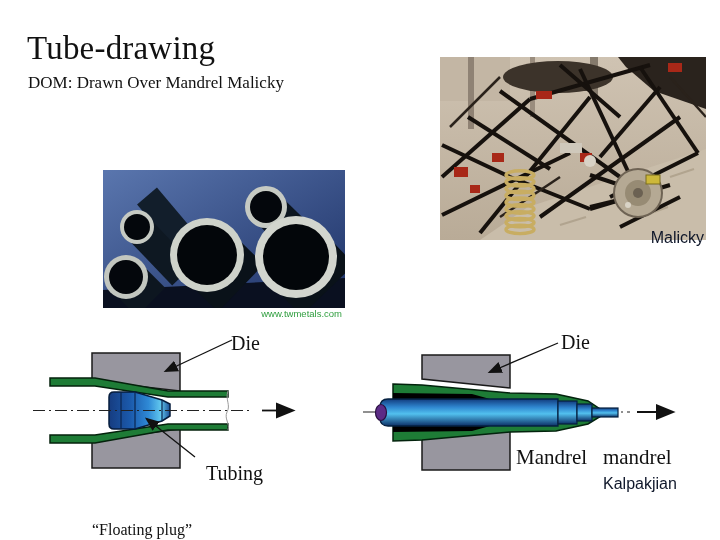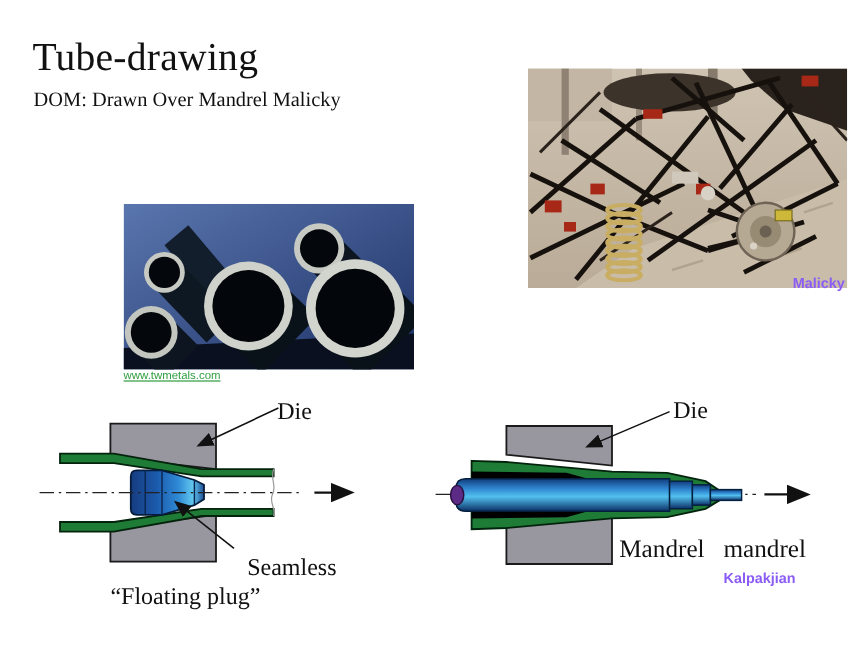--- a/index.html
+++ b/index.html
@@ -2,23 +2,23 @@
 <html><head>
 <meta charset="utf-8">
 <style>
   html,body{margin:0;padding:0;background:#ffffff;}
   #slide{position:relative;width:720px;height:540px;background:#ffffff;overflow:hidden;
          font-family:"Liberation Serif", serif;color:#111;}
   .abs{position:absolute;}
   .title{font-size:33px;letter-spacing:.2px;}
   .bullet{font-size:17px;line-height:23.5px;}
   .diagram-label{font-size:20px;}
-  .caption-serif{font-size:20px;}
+  .caption-serif{font-size:16px;margin-top:35px;}
   .moving-label{font-size:21px;white-space:pre;}
-  .credit{font-family:"Liberation Sans", sans-serif;font-size:12px;color:#8b5cf6;font-weight:bold;}
+  .credit{font-family:"Liberation Sans", sans-serif;font-size:16px;color:#0f172a;}
   .webcaption{font-family:"Liberation Sans", sans-serif;font-size:9.5px;color:#2f9e3f;}
   svg{display:block;}
 </style>
 </head>
 <body>
 
 <div id="slide">
 
   <div class="abs title" style="left:27px;top:30px;">Tube-drawing</div>
   <div class="abs" style="left:28px;top:71px;">
@@ -129,21 +129,21 @@
       <circle cx="163" cy="37" r="21" fill="#c6cac3"></circle>
         <circle cx="163" cy="37" r="16" fill="#04070c"></circle>
       <circle cx="23" cy="107" r="22" fill="#c2c6bf"></circle>
         <circle cx="23" cy="107" r="17" fill="#04070c"></circle>
       <circle cx="104" cy="85" r="37" fill="#ced2ca"></circle>
         <circle cx="104" cy="85" r="30" fill="#03060a"></circle>
       <circle cx="193" cy="87" r="41" fill="#d2d5ce"></circle>
         <circle cx="193" cy="87" r="33" fill="#03060a"></circle>
     </g>
   </svg>
-  <div class="abs webcaption" style="left:103px;top:308px;width:239px;text-align:left;text-decoration:underline;">www.twmetals.com</div>
+  <div class="abs webcaption" style="left:103px;top:308px;width:239px;text-align:right;">www.twmetals.com</div>
 
   <svg class="abs" style="left:25px;top:330px;" width="310" height="160" viewBox="0 0 310 160">
     <defs>
       <linearGradient id="plugGrad" x1="0" y1="0" x2="1" y2="0">
         <stop offset="0" stop-color="#163c80"></stop>
           <stop offset="0.35" stop-color="#1b5aac"></stop>
         <stop offset="0.65" stop-color="#2f8ad6"></stop>
           <stop offset="0.85" stop-color="#62c8ee"></stop>
         <stop offset="1" stop-color="#1c4e96"></stop>
       </linearGradient>
@@ -161,21 +161,21 @@
       <line x1="96" y1="62" x2="96" y2="99"></line>
         <line x1="110" y1="62" x2="110" y2="99"></line>
       <line x1="137" y1="70" x2="137" y2="91"></line>
     </g>
     <line x1="8" y1="80.5" x2="225" y2="80.5" stroke="#222" stroke-width="1.2" stroke-dasharray="12 4 2 4"></line>
     <line x1="237" y1="80.5" x2="267" y2="80.5" stroke="#111" stroke-width="1.8" marker-end="url(#ahL)"></line>
     <line x1="207" y1="10" x2="141" y2="41" stroke="#111" stroke-width="1.3" marker-end="url(#ahL)"></line>
     <line x1="170" y1="127" x2="122" y2="89" stroke="#111" stroke-width="1.3" marker-end="url(#ahL)"></line>
   </svg>
   <div class="abs diagram-label" style="left:231px;top:332px;">Die</div>
-  <div class="abs diagram-label" style="left:206px;top:462px;">Seamless</div>
+  <div class="abs diagram-label" style="left:206px;top:462px;">Tubing</div>
   <div class="abs caption-serif" style="left:92px;top:486px;">“Floating plug”</div>
 
   <svg class="abs" style="left:360px;top:330px;" width="330" height="150" viewBox="0 0 330 150">
     <defs>
       <linearGradient id="rodGrad" x1="0" y1="0" x2="0" y2="1">
         <stop offset="0" stop-color="#123c7e"></stop>
           <stop offset="0.3" stop-color="#2f86cf"></stop>
         <stop offset="0.55" stop-color="#52c0ee"></stop>
           <stop offset="1" stop-color="#0c2f66"></stop>
       </linearGradient>

